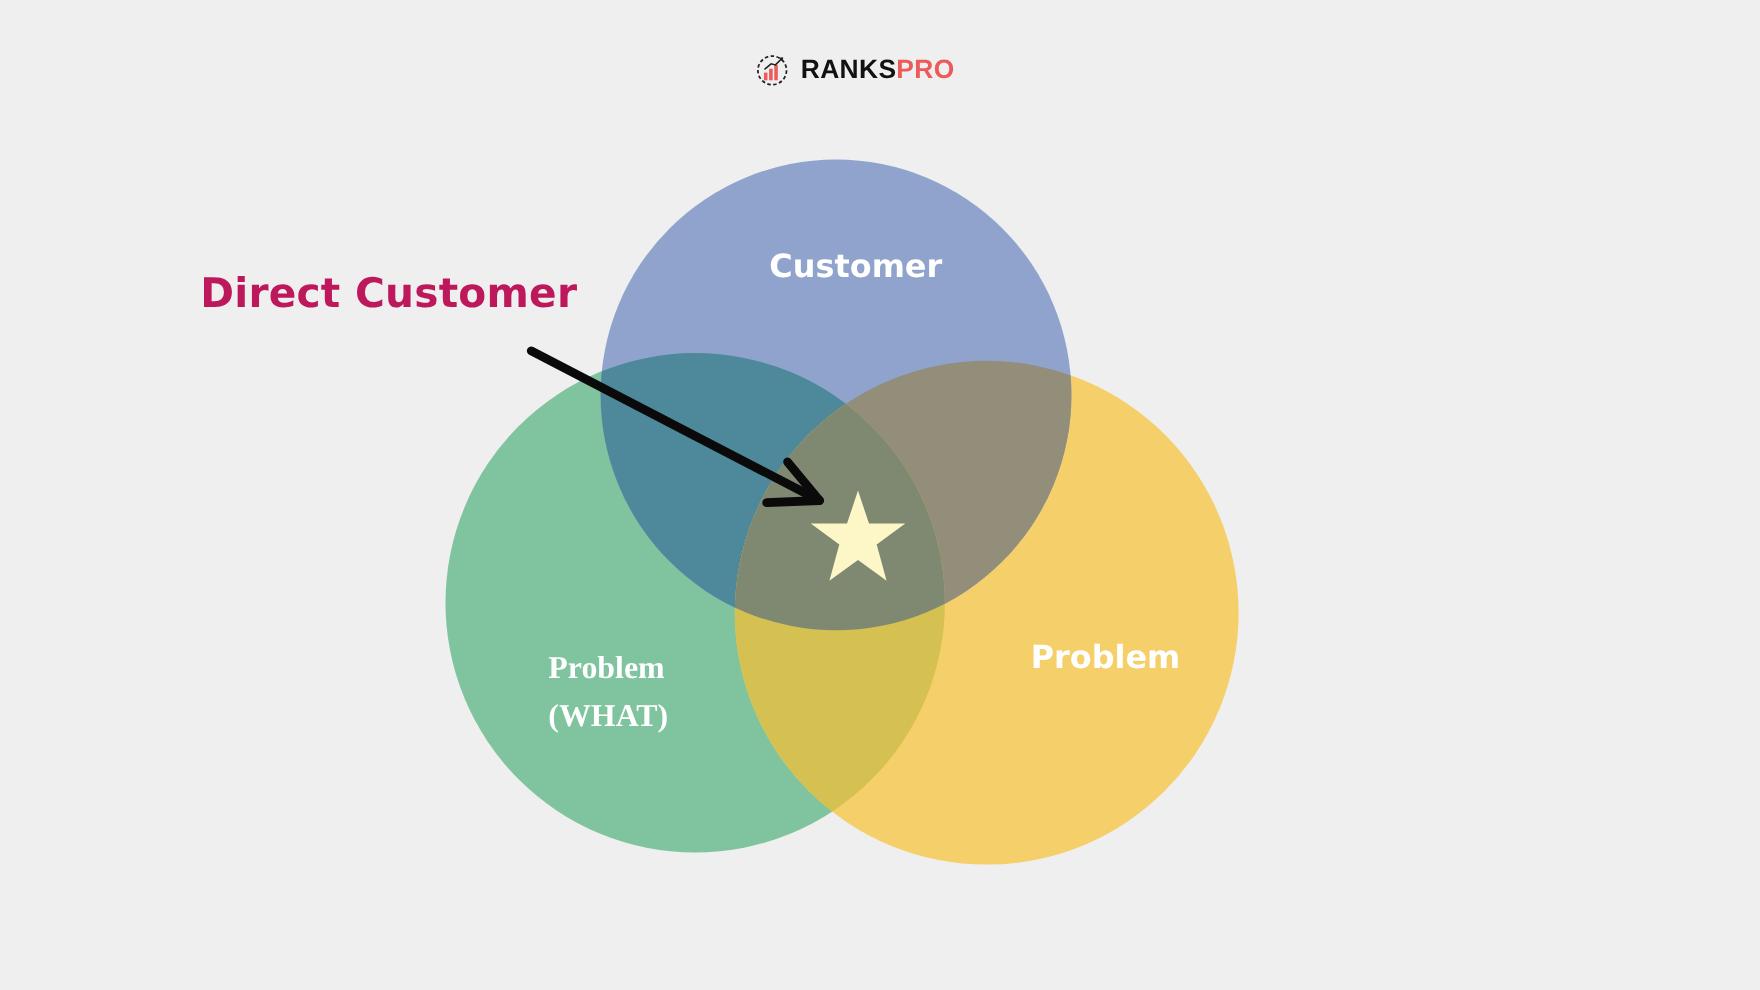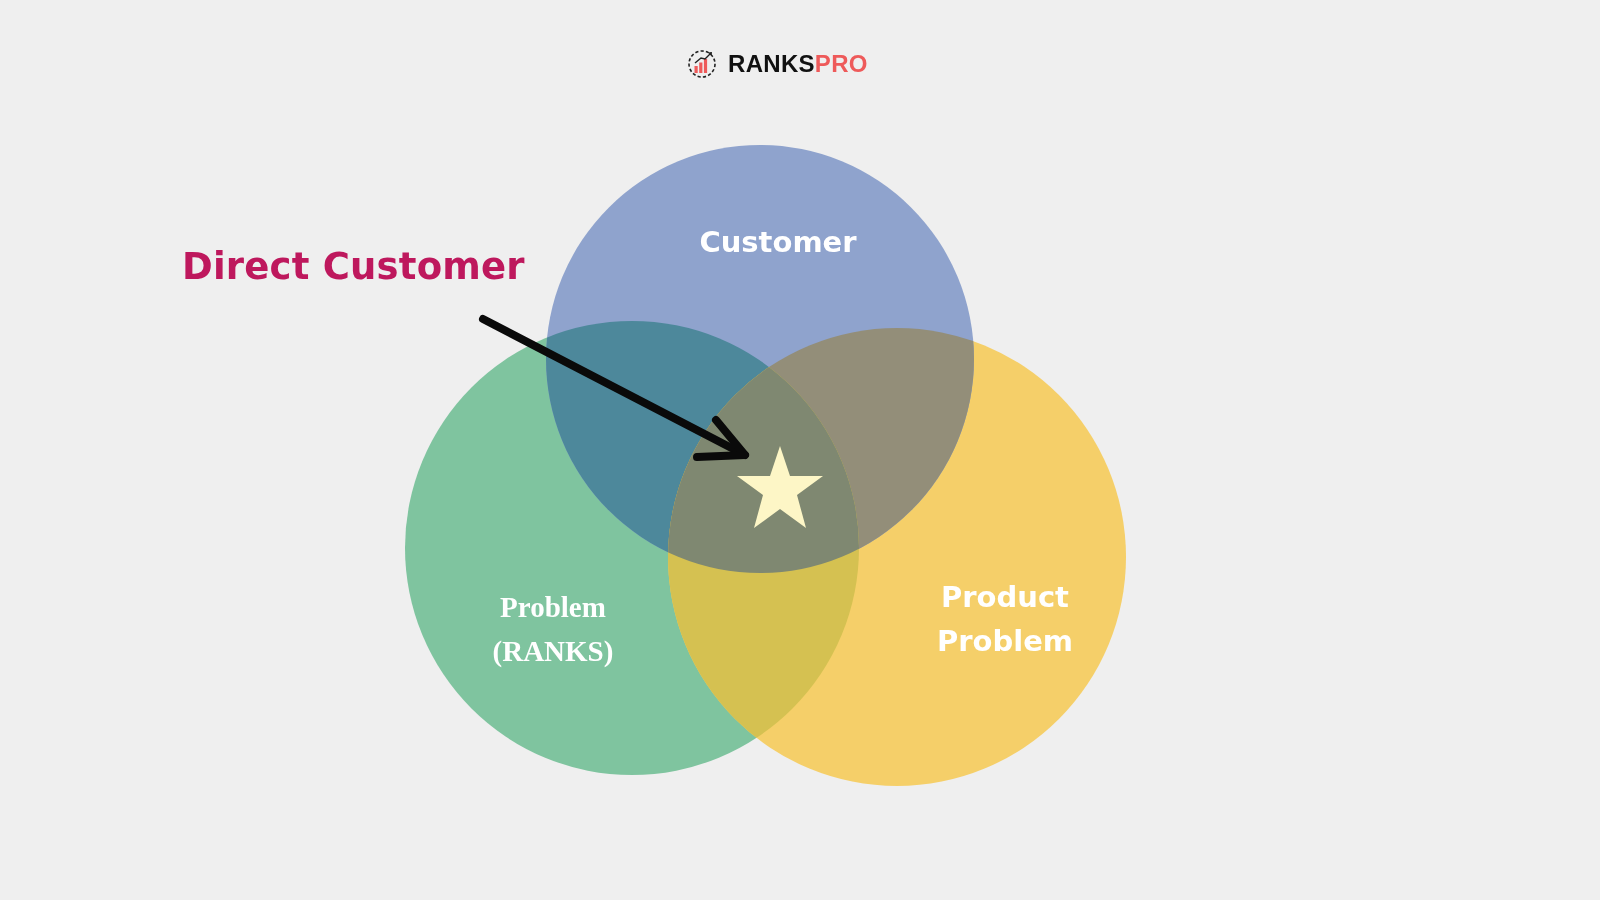--- a/index.html
+++ b/index.html
@@ -43,21 +43,21 @@
       width: 1600px;
       height: 900px;
     }
     .circle-label {
       position: absolute;
       color: #ffffff;
       font-family: "DejaVu Sans", "Liberation Sans", sans-serif;
       font-weight: 700;
       font-size: 29px;
       line-height: 44px;
-      text-align: center;
+      text-align: left;
       white-space: nowrap;
       transform: translateX(-50%);
     }
     .circle-label span { display: block; }
     .callout {
       position: absolute;
       left: 182px;
       top: 248px;
       font-family: "DejaVu Sans", "Liberation Sans", sans-serif;
       font-weight: 700;
@@ -125,21 +125,20 @@
   </svg>
 
   <div class="callout">Direct Customer</div>
 
   <div class="circle-label" style="left:778px; top:220px;">
     <span>Customer</span>
   </div>
 
   <div class="circle-label" style="left:553px; top:585px;font-family:Liberation Serif, serif;">
     <span>Problem</span>
-    <span>(RANKS)</span>
+    <span>(WHAT)</span>
   </div>
 
   <div class="circle-label" style="left:1005px; top:575px;">
-    <span>Product</span>
     <span>Problem</span>
   </div>
 
 </div>
 
 </body></html>

